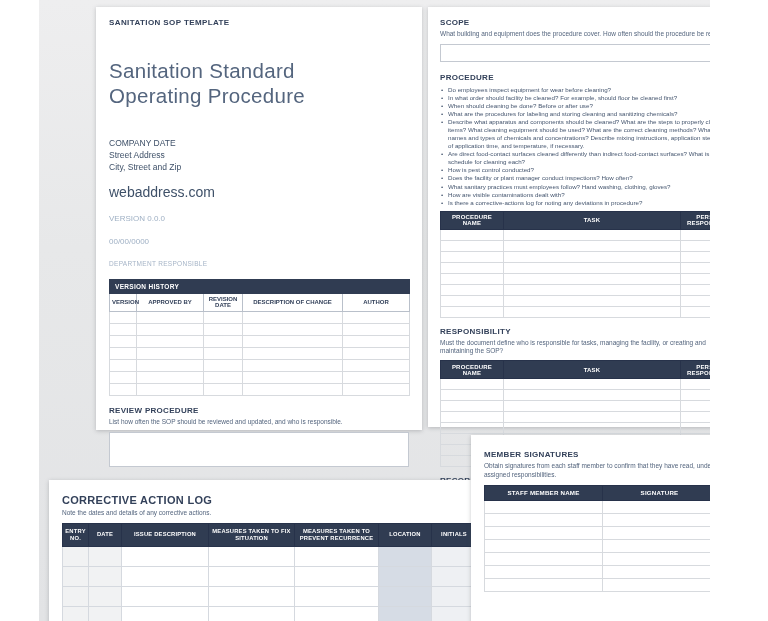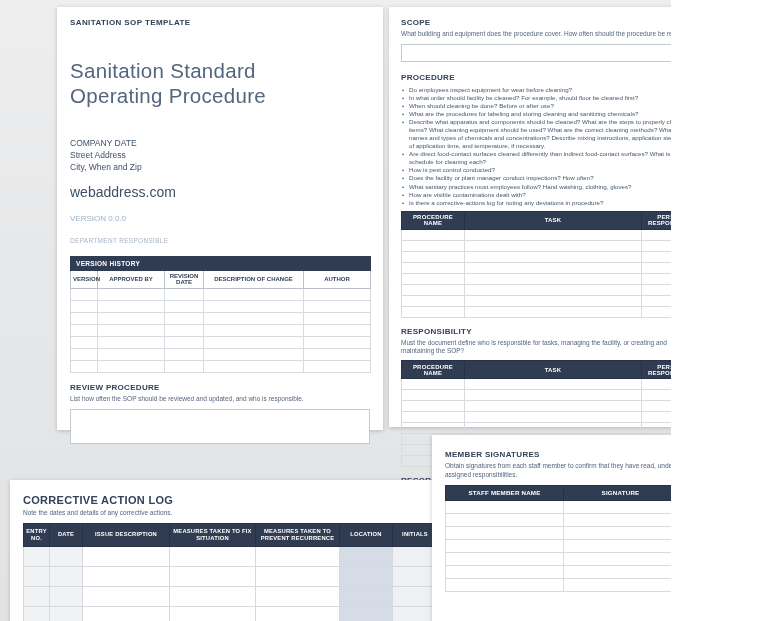--- a/index.html
+++ b/index.html
@@ -1,19 +1,20 @@
 <!DOCTYPE html>
 <html><head>
 <meta charset="utf-8">
 <style>
   html,body { margin:0; padding:0; }
   .canvas {
     position:relative; width:671px; height:621px; overflow:hidden;
     background:linear-gradient(180deg,#eeeeef 0%,#e7e8e9 40%,#e2e3e5 100%);
     font-family:"Liberation Sans", sans-serif;
+    margin-left:39px;
   }
   .page { position:absolute; background:#ffffff; box-shadow:0 1px 4px rgba(60,64,72,.28); box-sizing:border-box; }
   .page1 { left:57px; top:7px;  width:326px; height:423px; padding:11px 13px; }
   .page2 { left:389px; top:7px; width:322px; height:420px; padding:11px 12px; }
   .page3 { left:10px; top:480px; width:428px; height:160px; padding:14px 13px; z-index:1; }
   .page4 { left:432px; top:435px; width:325px; height:200px; padding:15px 13px; z-index:2; }
 
   .doc-header { font-size:8px; font-weight:bold; color:#33415a; letter-spacing:.4px; }
   .title { margin:32px 0 0 0; font-size:20.5px; font-weight:normal; color:#54657e; line-height:1.2; letter-spacing:.3px; }
   .company-block { margin-top:30px; font-size:8.5px; color:#3e5068; line-height:1.4; }
@@ -58,24 +59,25 @@
 
   <div class="page page1">
     <div class="doc-header">SANITATION SOP TEMPLATE</div>
     <h1 class="title">
       <span>Sanitation Standard</span><br>
       <span>Operating Procedure</span>
     </h1>
     <div class="company-block">
       <div>COMPANY DATE</div>
       <div>Street Address</div>
-      <div>City, When and Zip</div>
+      <div>City, Street and Zip</div>
     </div>
     <div class="web">webaddress.com</div>
     <div class="light-line">VERSION 0.0.0</div>
+    <div class="light-line">00/00/0000</div>
     <div class="dept">DEPARTMENT RESPONSIBLE</div>
 
     <table class="vh-table" style="margin-top:12px">
       <colgroup>
           <col style="width:27px">
           <col style="width:67px">
           <col style="width:39px">
           <col style="width:100px">
           <col style="width:67px">
         </colgroup>

